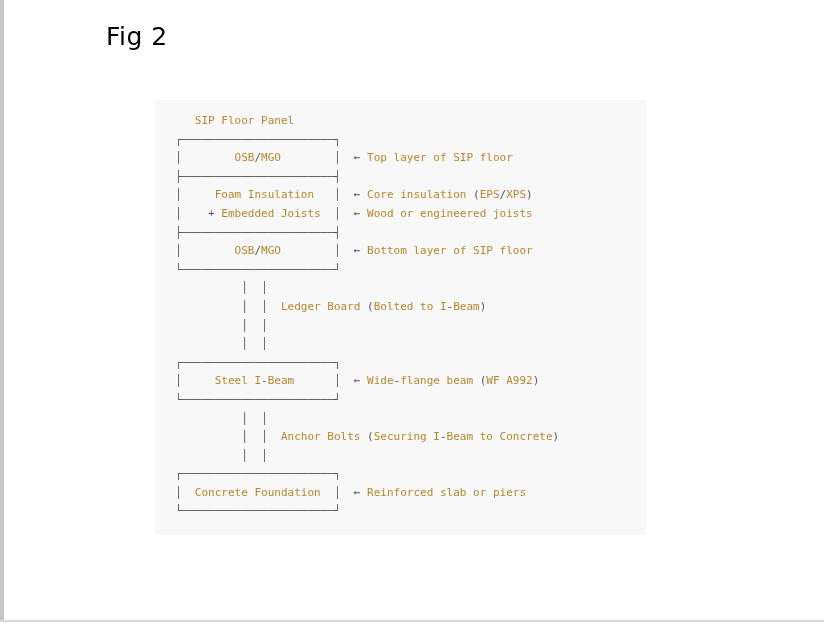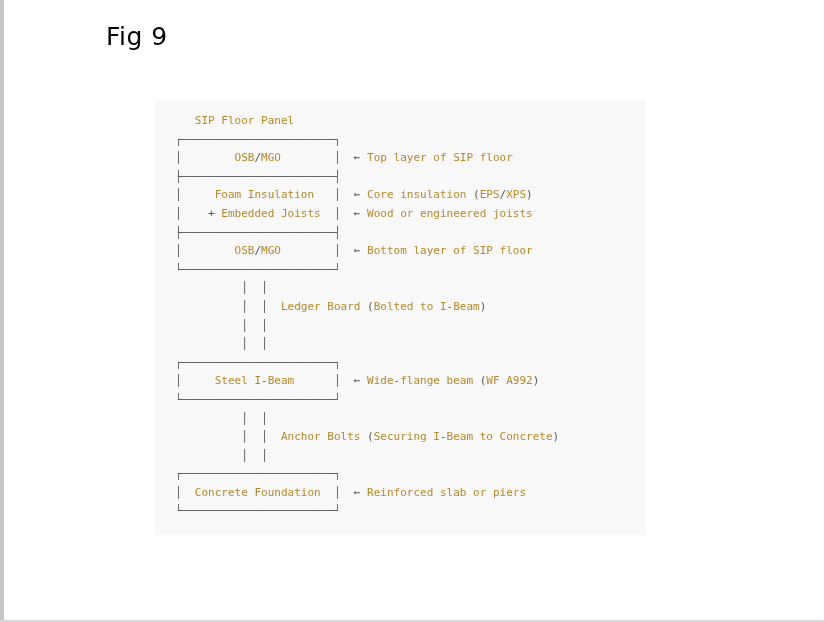--- a/index.html
+++ b/index.html
@@ -57,18 +57,18 @@
   .ascii .w { color: #b5872b; text-align: center; }
   .ascii .p { color: #54585c; }
 </style>
 </head>
 <body>
 
 <div class="screen">
   <div class="edge-left"></div>
   <div class="edge-bottom"></div>
 
-  <div class="fig-label">Fig 9</div>
+  <div class="fig-label">Fig 2</div>
 
   <div class="code-panel">
     <pre class="ascii"><div class="line"><span class="w">   SIP Floor Panel</span></div><div class="line"><span class="p">┌───────────────────────┐</span></div><div class="line"><span class="p">│</span><span class="w">        OSB</span><span class="p">/</span><span class="w">MGO</span><span class="p">        │  ← </span><span class="w">Top layer of SIP floor</span></div><div class="line"><span class="p">├───────────────────────┤</span></div><div class="line"><span class="p">│</span><span class="w">     Foam Insulation</span><span class="p">   │  ← </span><span class="w">Core insulation </span><span class="p">(</span><span class="w">EPS</span><span class="p">/</span><span class="w">XPS</span><span class="p">)</span></div><div class="line"><span class="p">│    + </span><span class="w">Embedded Joists</span><span class="p">  │  ← </span><span class="w">Wood or engineered joists</span></div><div class="line"><span class="p">├───────────────────────┤</span></div><div class="line"><span class="p">│</span><span class="w">        OSB</span><span class="p">/</span><span class="w">MGO</span><span class="p">        │  ← </span><span class="w">Bottom layer of SIP floor</span></div><div class="line"><span class="p">└───────────────────────┘</span></div><div class="line"><span class="p">          │  │</span></div><div class="line"><span class="p">          │  │  </span><span class="w">Ledger Board </span><span class="p">(</span><span class="w">Bolted to I</span><span class="p">-</span><span class="w">Beam</span><span class="p">)</span></div><div class="line"><span class="p">          │  │</span></div><div class="line"><span class="p">          │  │</span></div><div class="line"><span class="p">┌───────────────────────┐</span></div><div class="line"><span class="p">│</span><span class="w">     Steel I</span><span class="p">-</span><span class="w">Beam</span><span class="p">      │  ← </span><span class="w">Wide</span><span class="p">-</span><span class="w">flange beam </span><span class="p">(</span><span class="w">WF A992</span><span class="p">)</span></div><div class="line"><span class="p">└───────────────────────┘</span></div><div class="line"><span class="p">          │  │</span></div><div class="line"><span class="p">          │  │  </span><span class="w">Anchor Bolts </span><span class="p">(</span><span class="w">Securing I</span><span class="p">-</span><span class="w">Beam to Concrete</span><span class="p">)</span></div><div class="line"><span class="p">          │  │</span></div><div class="line"><span class="p">┌───────────────────────┐</span></div><div class="line"><span class="p">│</span><span class="w">  Concrete Foundation</span><span class="p">  │  ← </span><span class="w">Reinforced slab or piers</span></div><div class="line"><span class="p">└───────────────────────┘</span></div></pre>
   </div>
 </div>
 
 </body></html>

